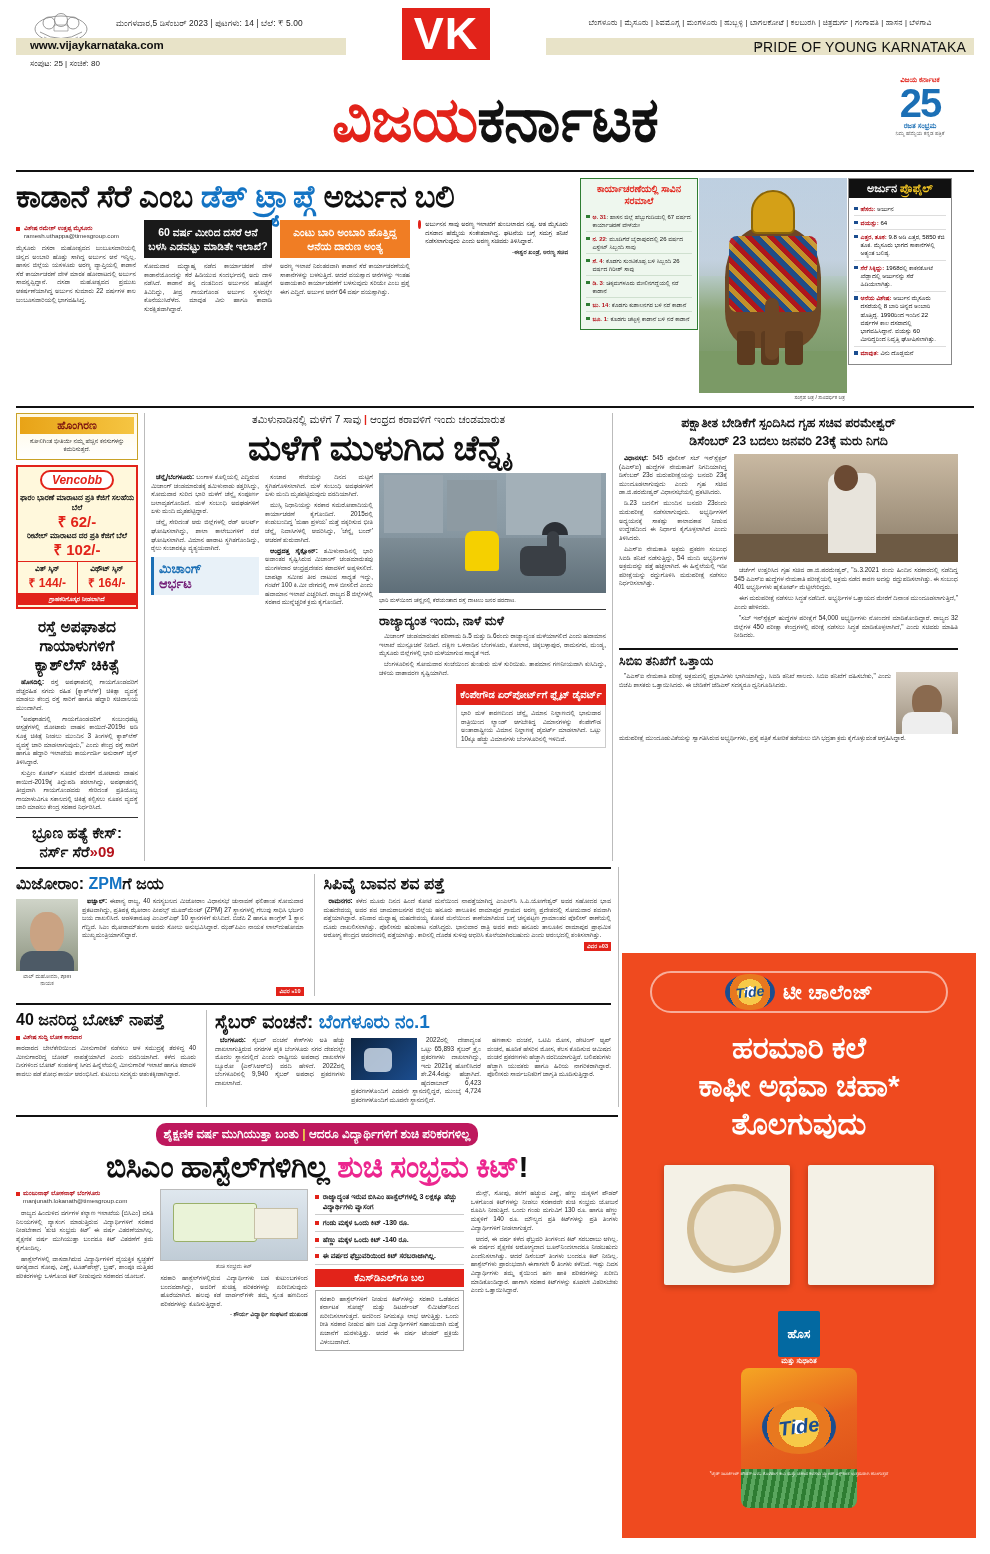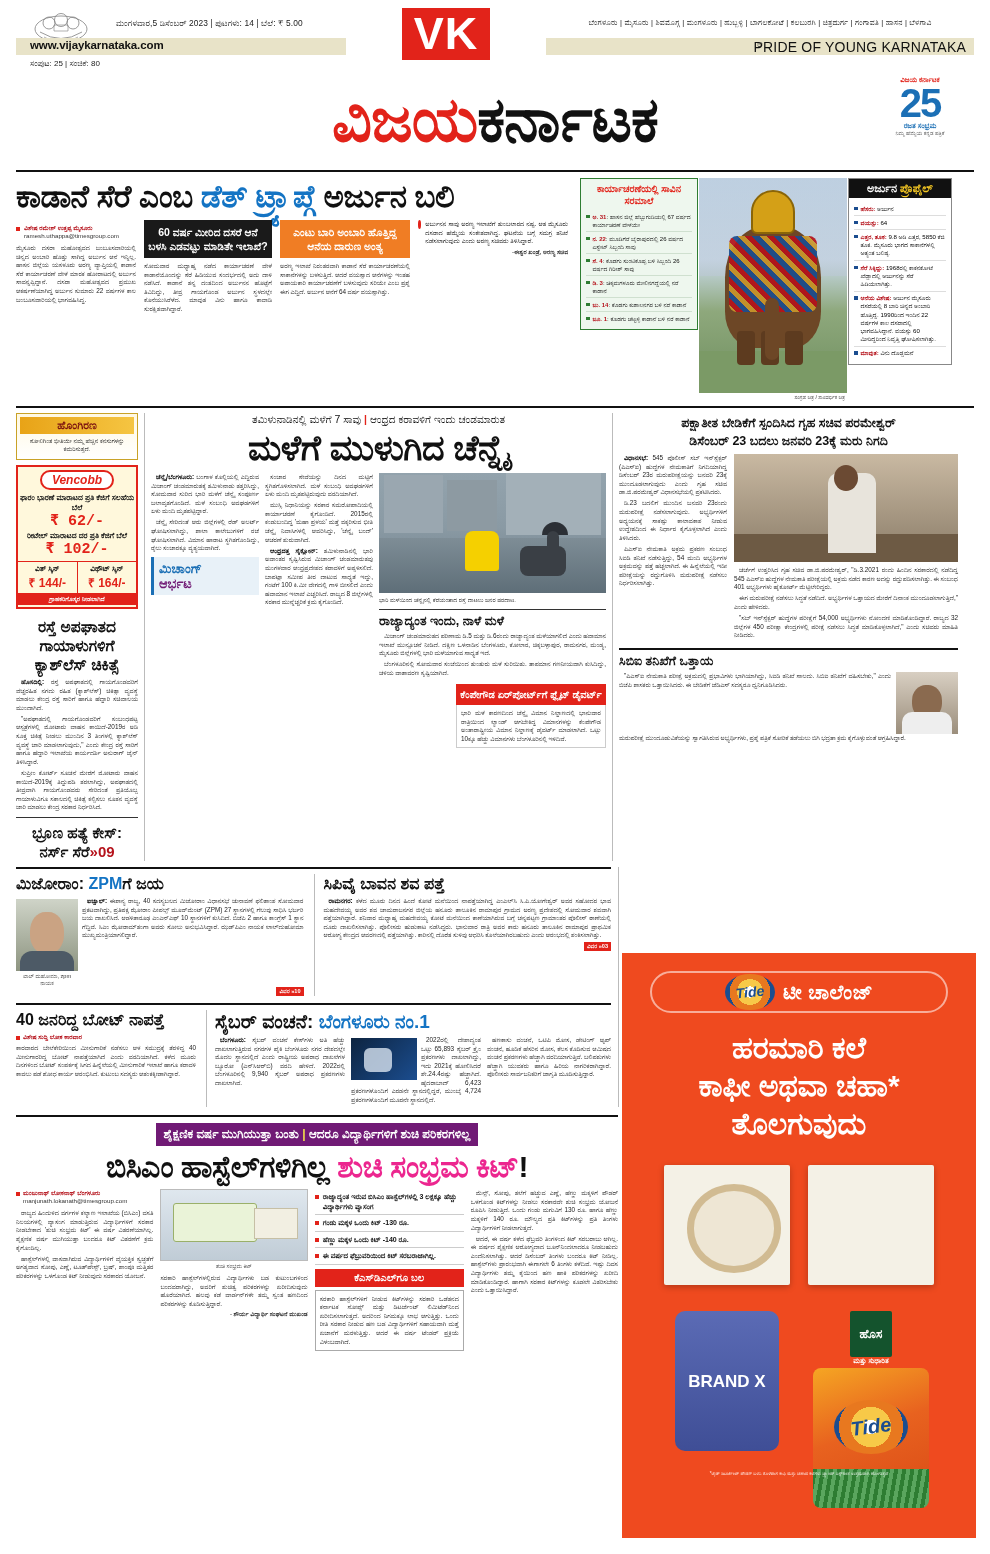--- a/index.html
+++ b/index.html
@@ -220,21 +220,21 @@
   .vencobb {
     border: 2px solid #e2231a; background: #fff8dc; margin-top: 5px; text-align: center;
     padding-bottom: 2px;
   }
   .ven-logo {
     display: inline-block; border: 2px solid #e2231a; border-radius: 12px;
     color: #e2231a; font-weight: bold; font-size: 12px; font-style: italic;
     padding: 1px 10px; margin: 3px 0; background: #fff;
   }
   .ven-l1 { font-size: 7.6px; font-weight: bold; line-height: 10px; color: #111; }
-  .ven-price { font-size: 15px; font-weight: bold; color: #e2231a; line-height: 18px; font-family: Liberation Mono, monospace; }
+  .ven-price { font-size: 15px; font-weight: bold; color: #e2231a; line-height: 18px; }
   .ven-l2 { font-size: 7.6px; font-weight: bold; line-height: 10px; color: #111; }
   .ven-split { display: flex; border-top: 1.5px solid #e2231a; margin-top: 2px; }
   .ven-half { flex: 1; padding: 2px; }
   .ven-half + .ven-half { border-left: 1.5px solid #e2231a; }
   .ven-hl { font-size: 7.5px; font-weight: bold; color: #111; }
   .ven-hp { font-size: 12px; font-weight: bold; color: #e2231a; }
   .ven-foot { background: #e2231a; color: #fff; font-size: 6.2px; padding: 2px; font-weight: bold; }
 
   .side-head {
     font-size: 15.5px; font-weight: bold; line-height: 19px;
@@ -349,23 +349,23 @@
   .cyber-photo {
     width: 66px; height: 42px; float: left; margin: 2px 4px 2px 0;
     background: linear-gradient(135deg,#0d2440,#1b4d8f);
     position: relative; overflow: hidden;
   }
   .cyber-hand { position:absolute; left:20%; top:25%; width:28px; height:24px; background:#d8e4f0; border-radius:6px; opacity:.8; }
 
   
   .hostel { margin: 8px 16px 0; border-top: 2px solid #111; padding-top: 6px; }
   .teal-band {
-    background: #701a75; color: #fff; text-align: right;
+    background: #be185d; color: #fff; text-align: right;
     font-size: 12px; font-weight: bold; padding: 4px 8px; line-height: 15px;
-    display: inline-block; margin: 0 auto;
+    display: inline-block; margin: 0 auto; border-radius: 10px;
   }
   .teal-wrap { text-align: center; }
   .teal-band .yel { color: #f3e34a; }
   .hostel-head {
     font-size: 30px; font-weight: bold; text-align: center; line-height: 36px;
     letter-spacing: -0.5px; color: #111; margin-top: 3px;
   }
   .hostel-head .pink { color: #ec268f; }
   .hostel-cols { display: flex; gap: 7px; margin-top: 4px; }
   .hc1 { width: 140px; }
@@ -452,21 +452,21 @@
   .pack-tide .tword {
     position: absolute; left: 50%; top: 42%; transform: translate(-50%,-50%) rotate(-7deg);
     color: #1b4d8f; font-weight: bold; font-style: italic; font-size: 20px;
   }
   .pack-tide .tgreen {
     position: absolute; left: 0; bottom: 0; width: 100%; height: 28%;
     background: repeating-linear-gradient(100deg,#2e7d32 0 4px,#5aa65e 4px 8px);
   }
   .newflag { text-align: center; margin-bottom: 3px; }
   .newflag .nf1 {
-    display: inline-block; background: #14532d; color: #fff;
+    display: inline-block; background: #0369a1; color: #fff;
     font-size: 12px; font-weight: bold; padding: 16px 10px; border-radius: 2px;
   }
   .newflag .nf2 { font-size: 7px; color: #fff; font-weight: bold; }
   .tide-disc { font-size: 4.6px; text-align: center; margin-top: 10px; padding: 0 16px; opacity: .92; line-height: 6px; }
 </style>
 </head>
 <body>
 
 <div class="page">
 
@@ -917,23 +917,20 @@
       <div>ಹರಮಾರಿ ಕಲೆ</div>
       <div>ಕಾಫೀ ಅಥವಾ ಚಹಾ*</div>
       <div>ತೊಲಗುವುದು</div>
     </div>
     <div class="tide-swatches">
       <div class="swatch stain"></div>
       <div class="swatch"></div>
     </div>
     <div class="tide-packs">
       <div class="pack">
-        <div class="pack-x">BRAND X</div>
-      </div>
-      <div class="pack">
         <div class="newflag">
           <span class="nf1 kn">ಹೊಸ</span>
           <div class="nf2 kn">ಮತ್ತು ಸುಧಾರಿತ</div>
         </div>
         <div class="pack-tide">
           <div class="tlogo"></div>
           <div class="tword">Tide</div>
           <div class="tgreen"></div>
         </div>
       </div>

